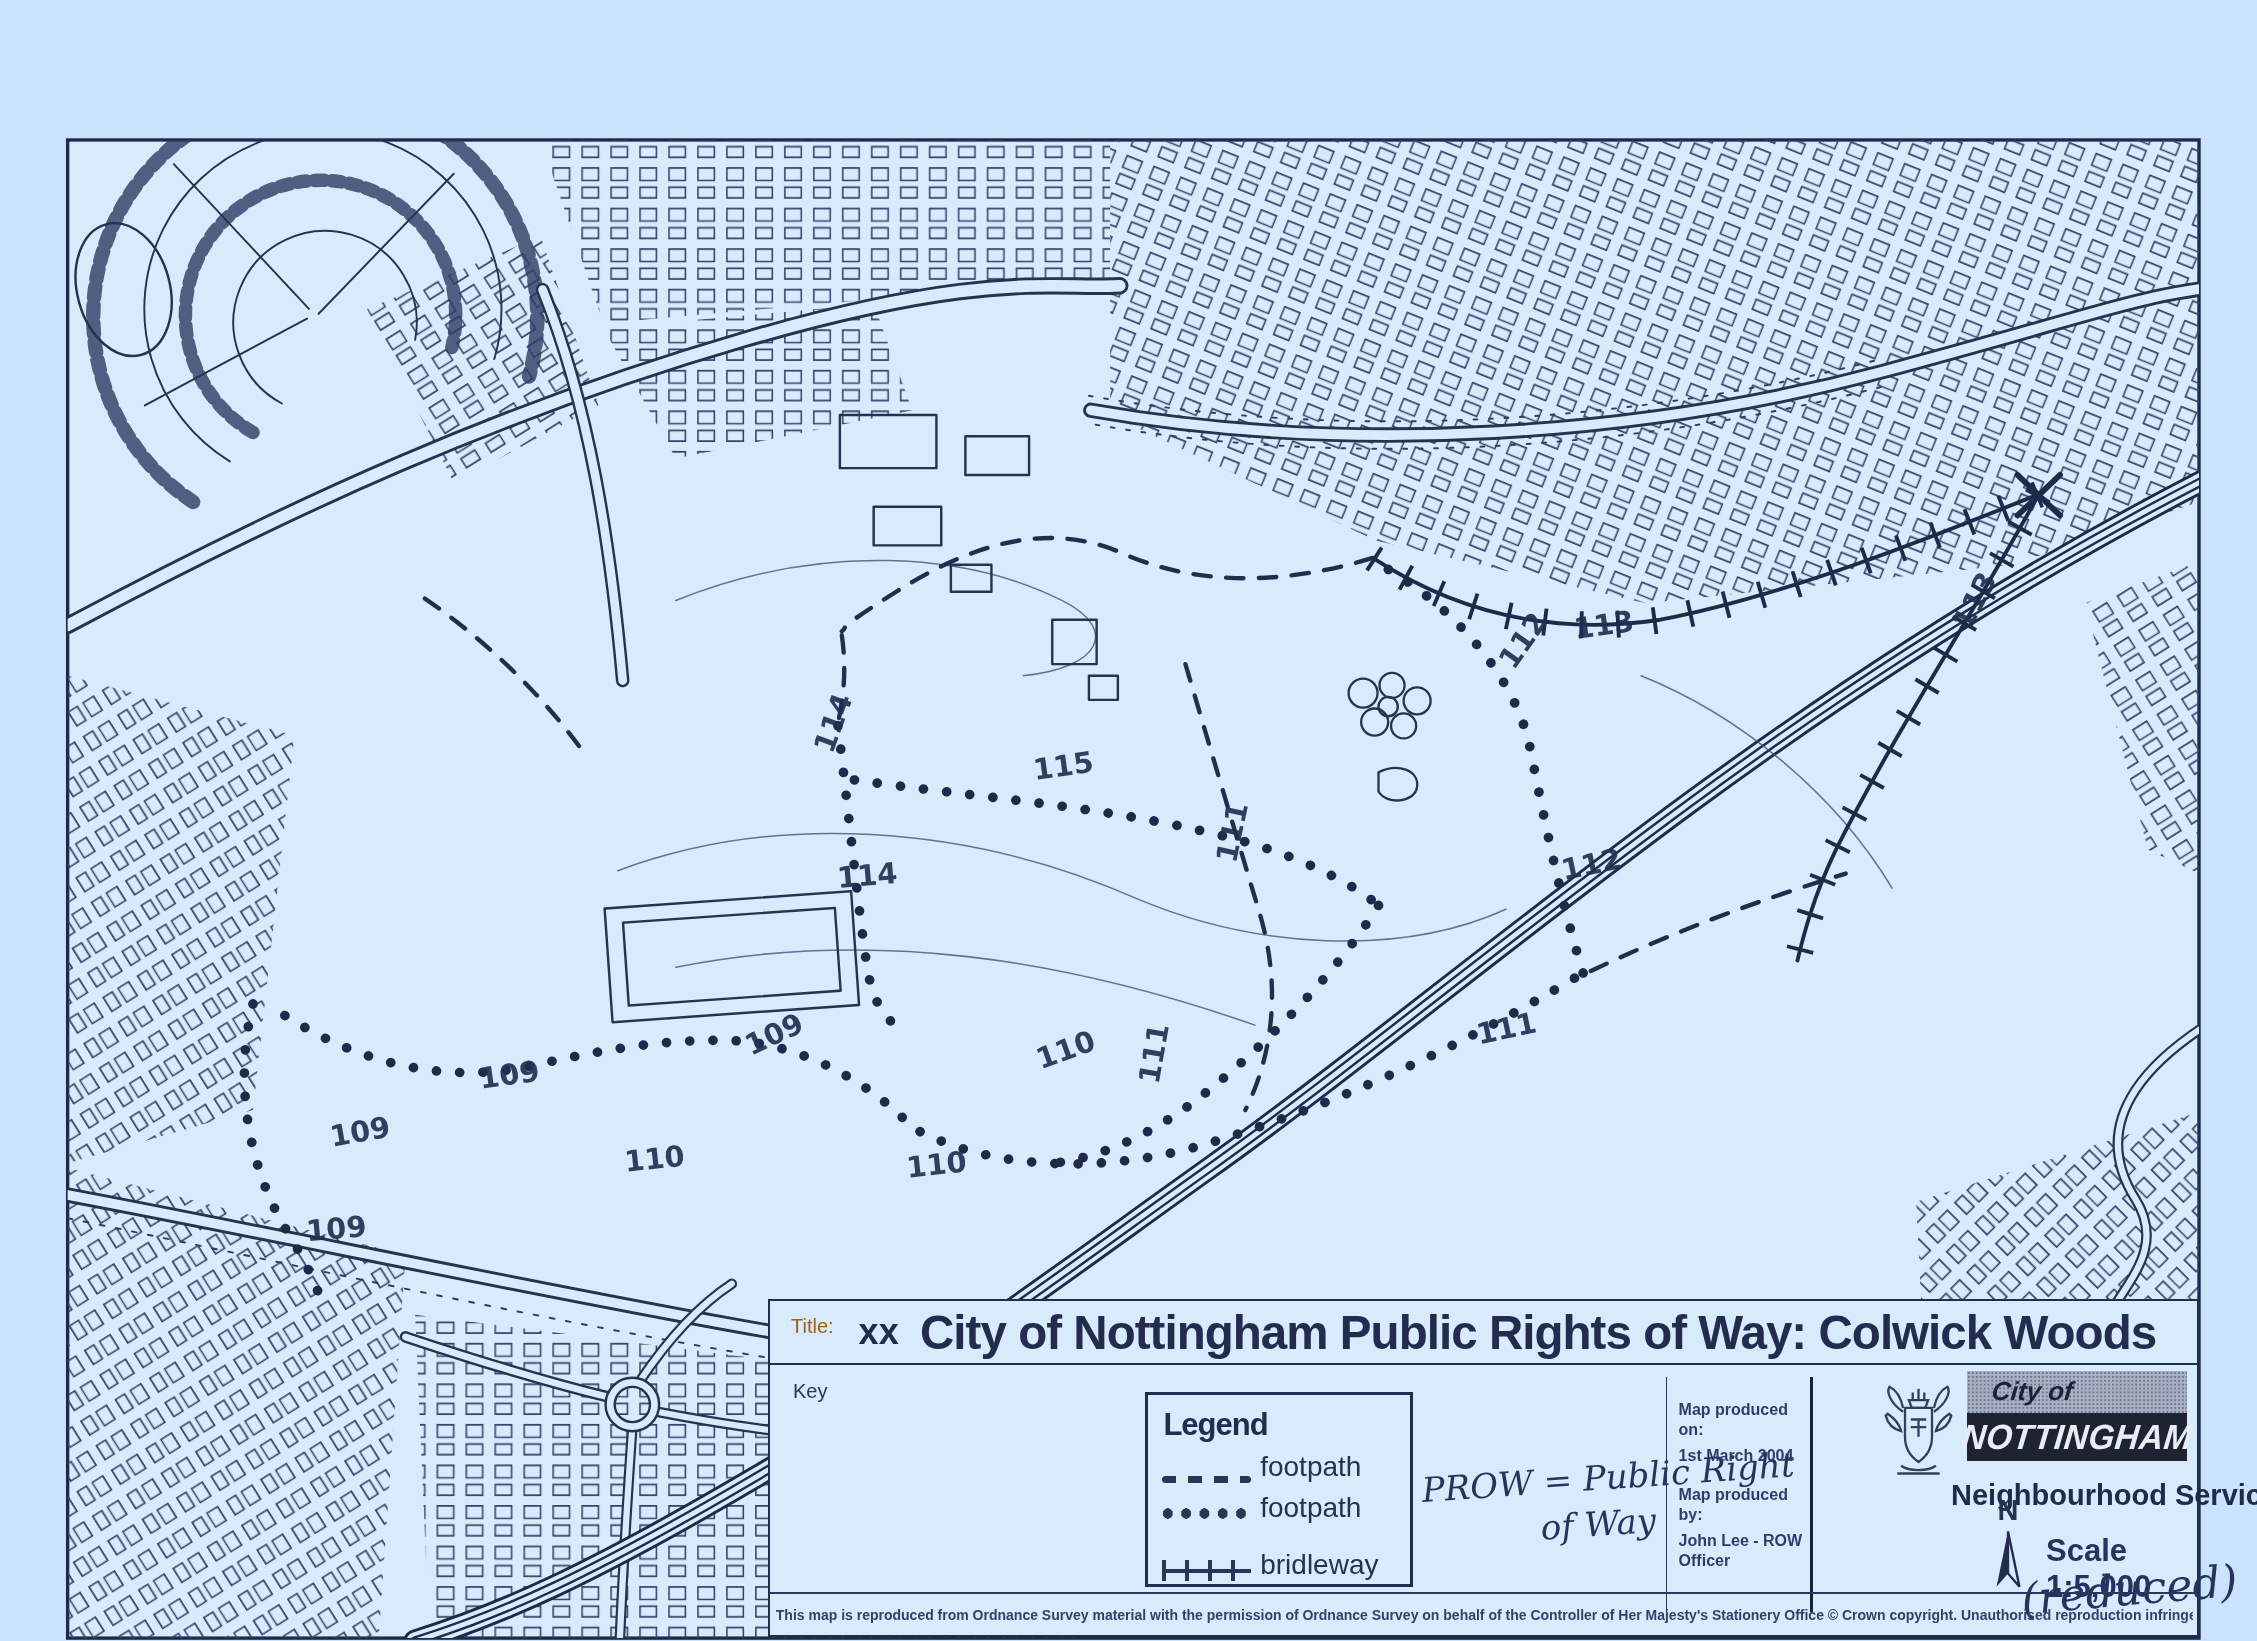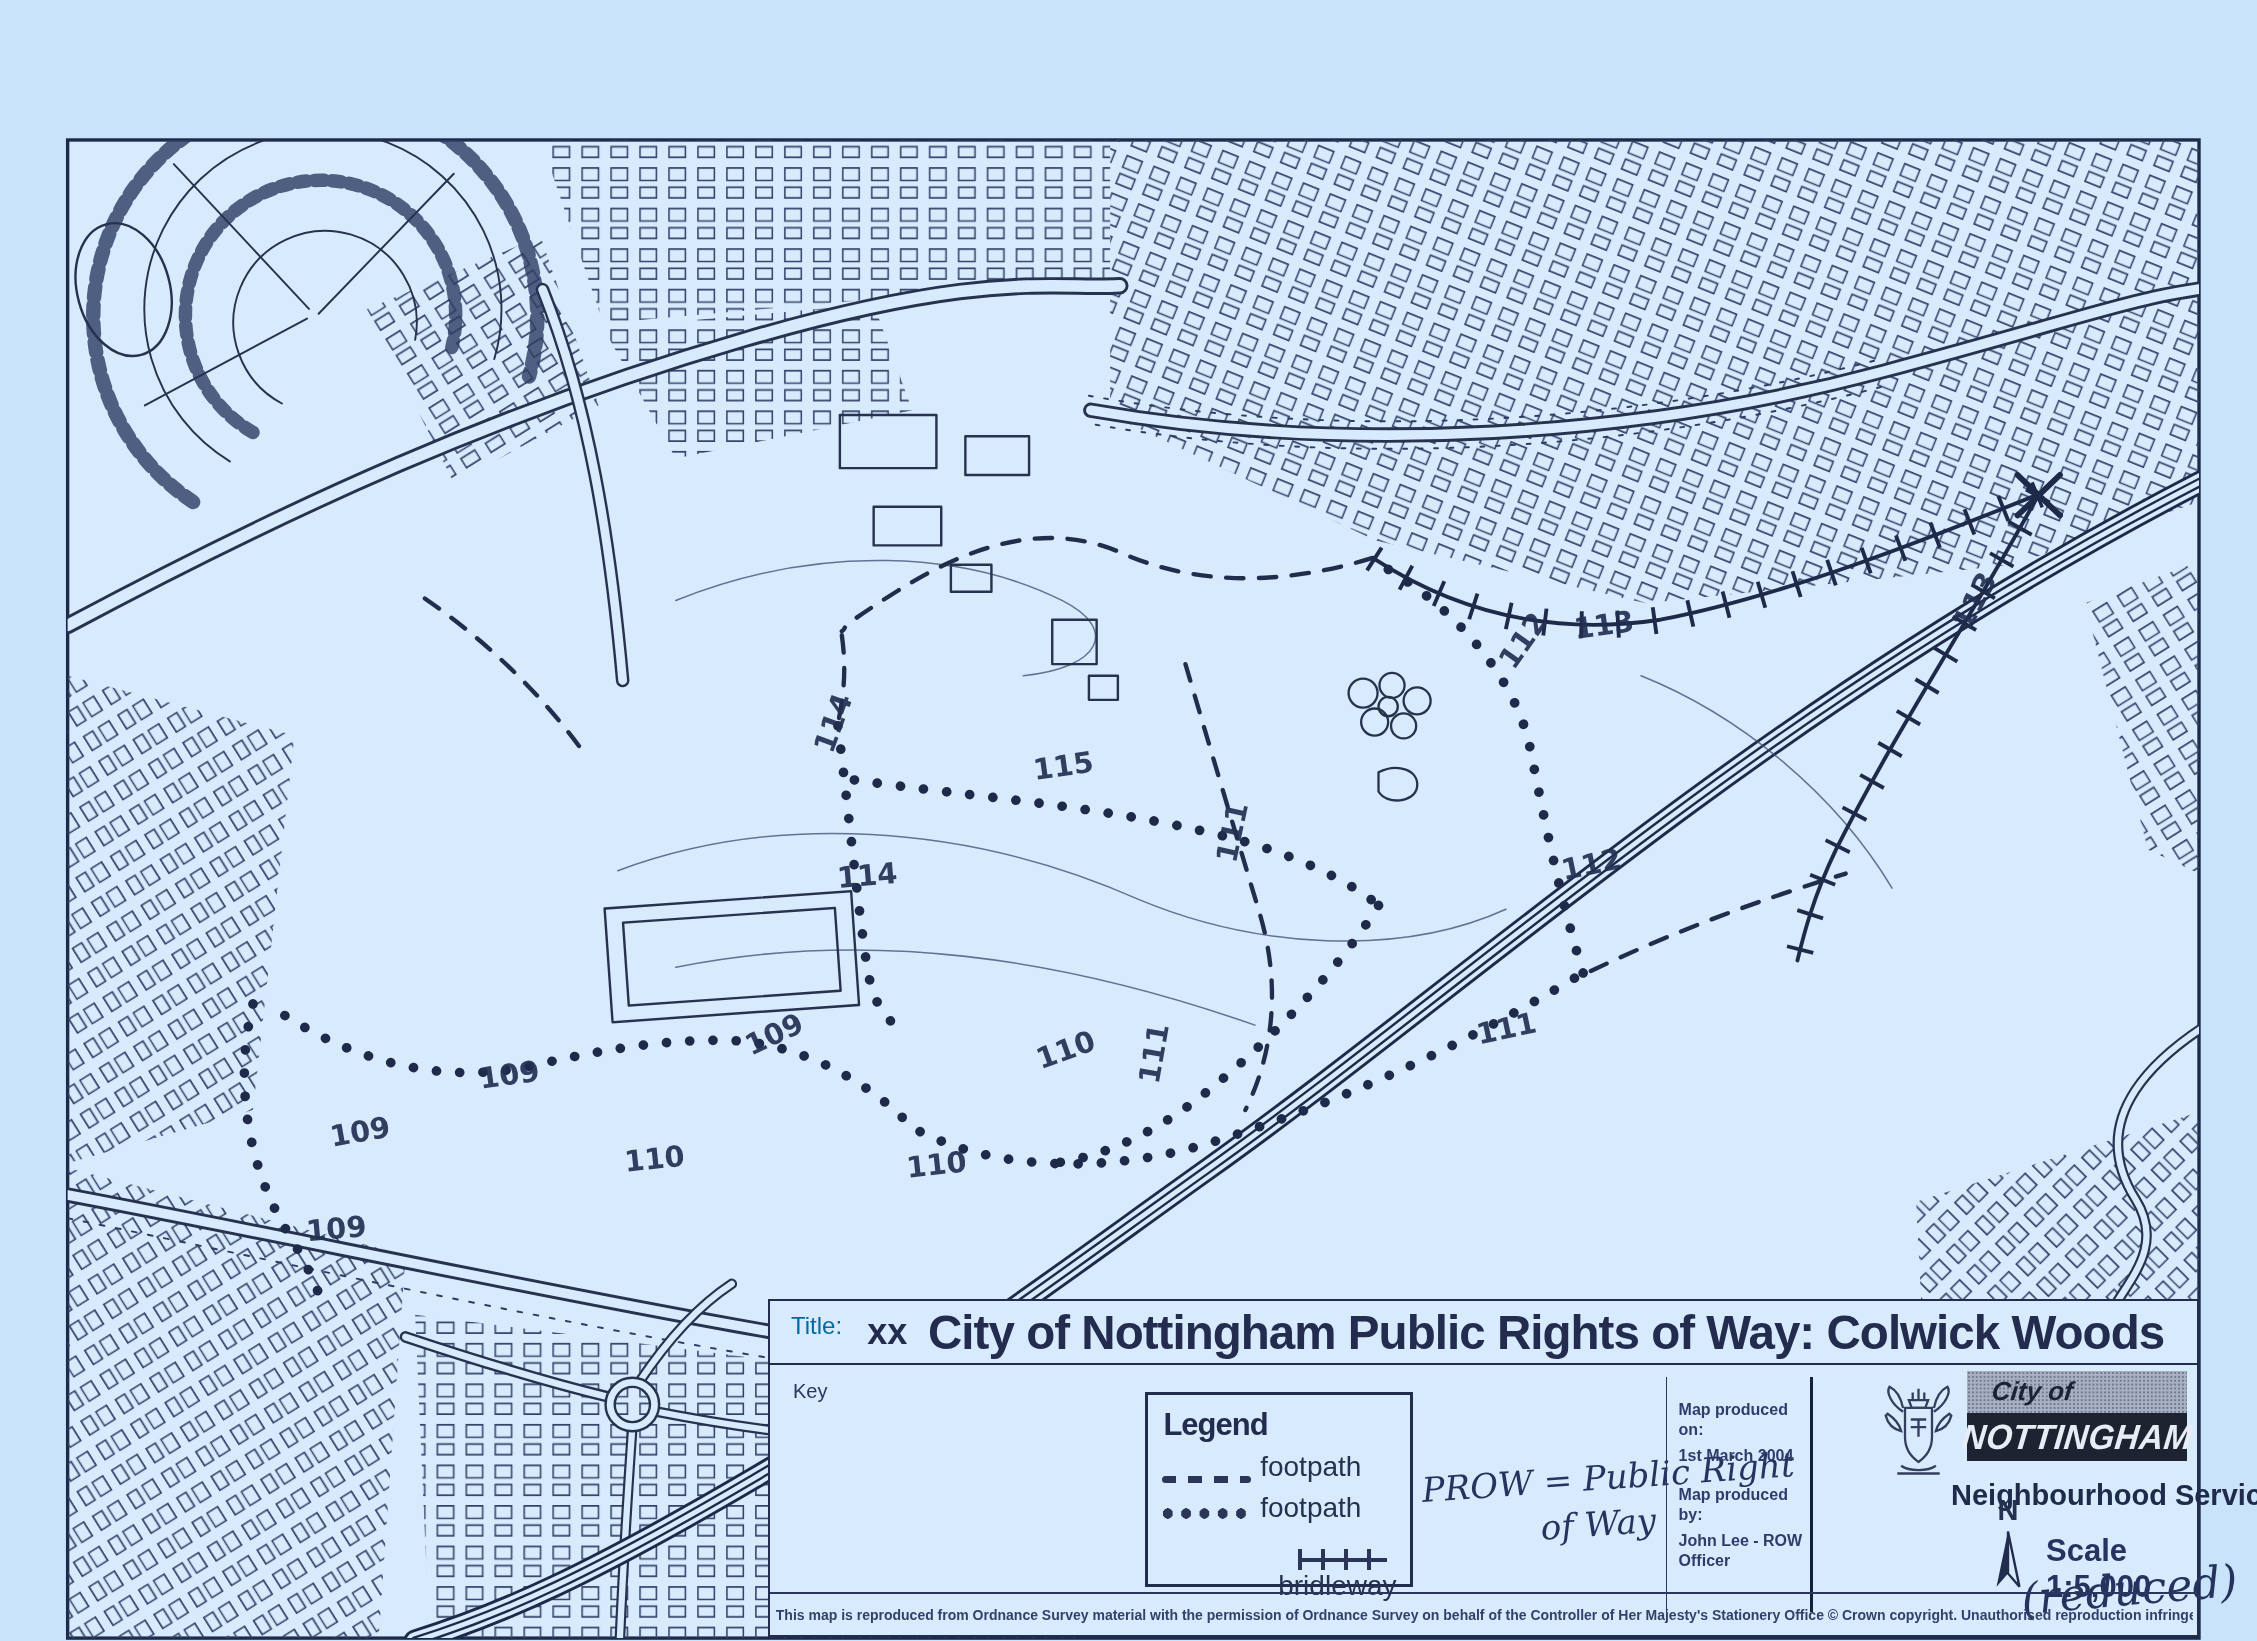--- a/index.html
+++ b/index.html
@@ -5,21 +5,21 @@
   html,body{margin:0;padding:0;background:#c9e4fa;}
   .page{position:relative;width:2257px;height:1641px;background:#c9e4fa;overflow:hidden;
         font-family:"Liberation Sans",sans-serif;color:#26304f;}
   svg text.map-label{font-family:"DejaVu Sans",sans-serif;font-size:30px;font-weight:600;
         fill:#243052;opacity:.92;}
   
   .panel{position:absolute;left:768px;top:1299px;width:1432px;height:338px;
          background:#d7ebfc;border:2.9px solid #222d4d;border-right-width:3.9px;box-sizing:border-box;}
   .title-row{position:absolute;left:0;top:0;width:100%;height:64px;border-bottom:2.9px solid #222d4d;
          box-sizing:border-box;display:flex;align-items:center;}
-  .title-label{font-size:24px;color:#0369a1;margin:0 25px 12px 21px;flex:0 0 auto;}
+  .title-label{font-size:20px;color:#a16207;margin:0 25px 12px 21px;flex:0 0 auto;}
   .title-prefix{font-size:36px;font-weight:700;color:#232c4e;margin-right:21px;}
   .title-main{font-size:49px;font-weight:700;color:#232c4e;letter-spacing:-1px;white-space:nowrap;
          transform:scaleX(.97);transform-origin:left;}
   .key-label{position:absolute;left:23px;top:79px;font-size:20px;font-weight:400;color:#2b3560;}
   
   .legend-box{position:absolute;left:375px;top:91px;width:268px;height:195px;
          border:3.9px solid #222d4d;box-sizing:border-box;padding:9.7px 13.5px;}
   .legend-heading{font-size:31px;font-weight:700;color:#232c4e;letter-spacing:-1px;margin:1.9px 0 7.7px 1.9px;}
   .legend-row{display:flex;align-items:flex-end;margin:8.7px 0;}
   .legend-row .sample{width:89px;height:21px;margin-right:9.7px;flex:0 0 auto;position:relative;}
@@ -236,21 +236,21 @@
     <div class="legend-box">
       <div class="legend-heading">Legend</div>
       <div class="legend-row">
         <span class="sample sample-dashed"></span>
         <span class="legend-item-label">footpath</span>
       </div>
       <div class="legend-row">
         <span class="sample sample-dotted"></span>
         <span class="legend-item-label">footpath</span>
       </div>
-      <div class="legend-row" style="margin-top:25px;flex-direction:column;">
+      <div class="legend-row" style="margin-top:25px;">
         <span class="sample sample-bridleway"></span>
         <span class="legend-item-label">bridleway</span>
       </div>
     </div>
 
     <div class="legend-annotation handwriting">
       <div>PROW = Public Right</div>
       <div class="line2">of Way</div>
     </div>
 

